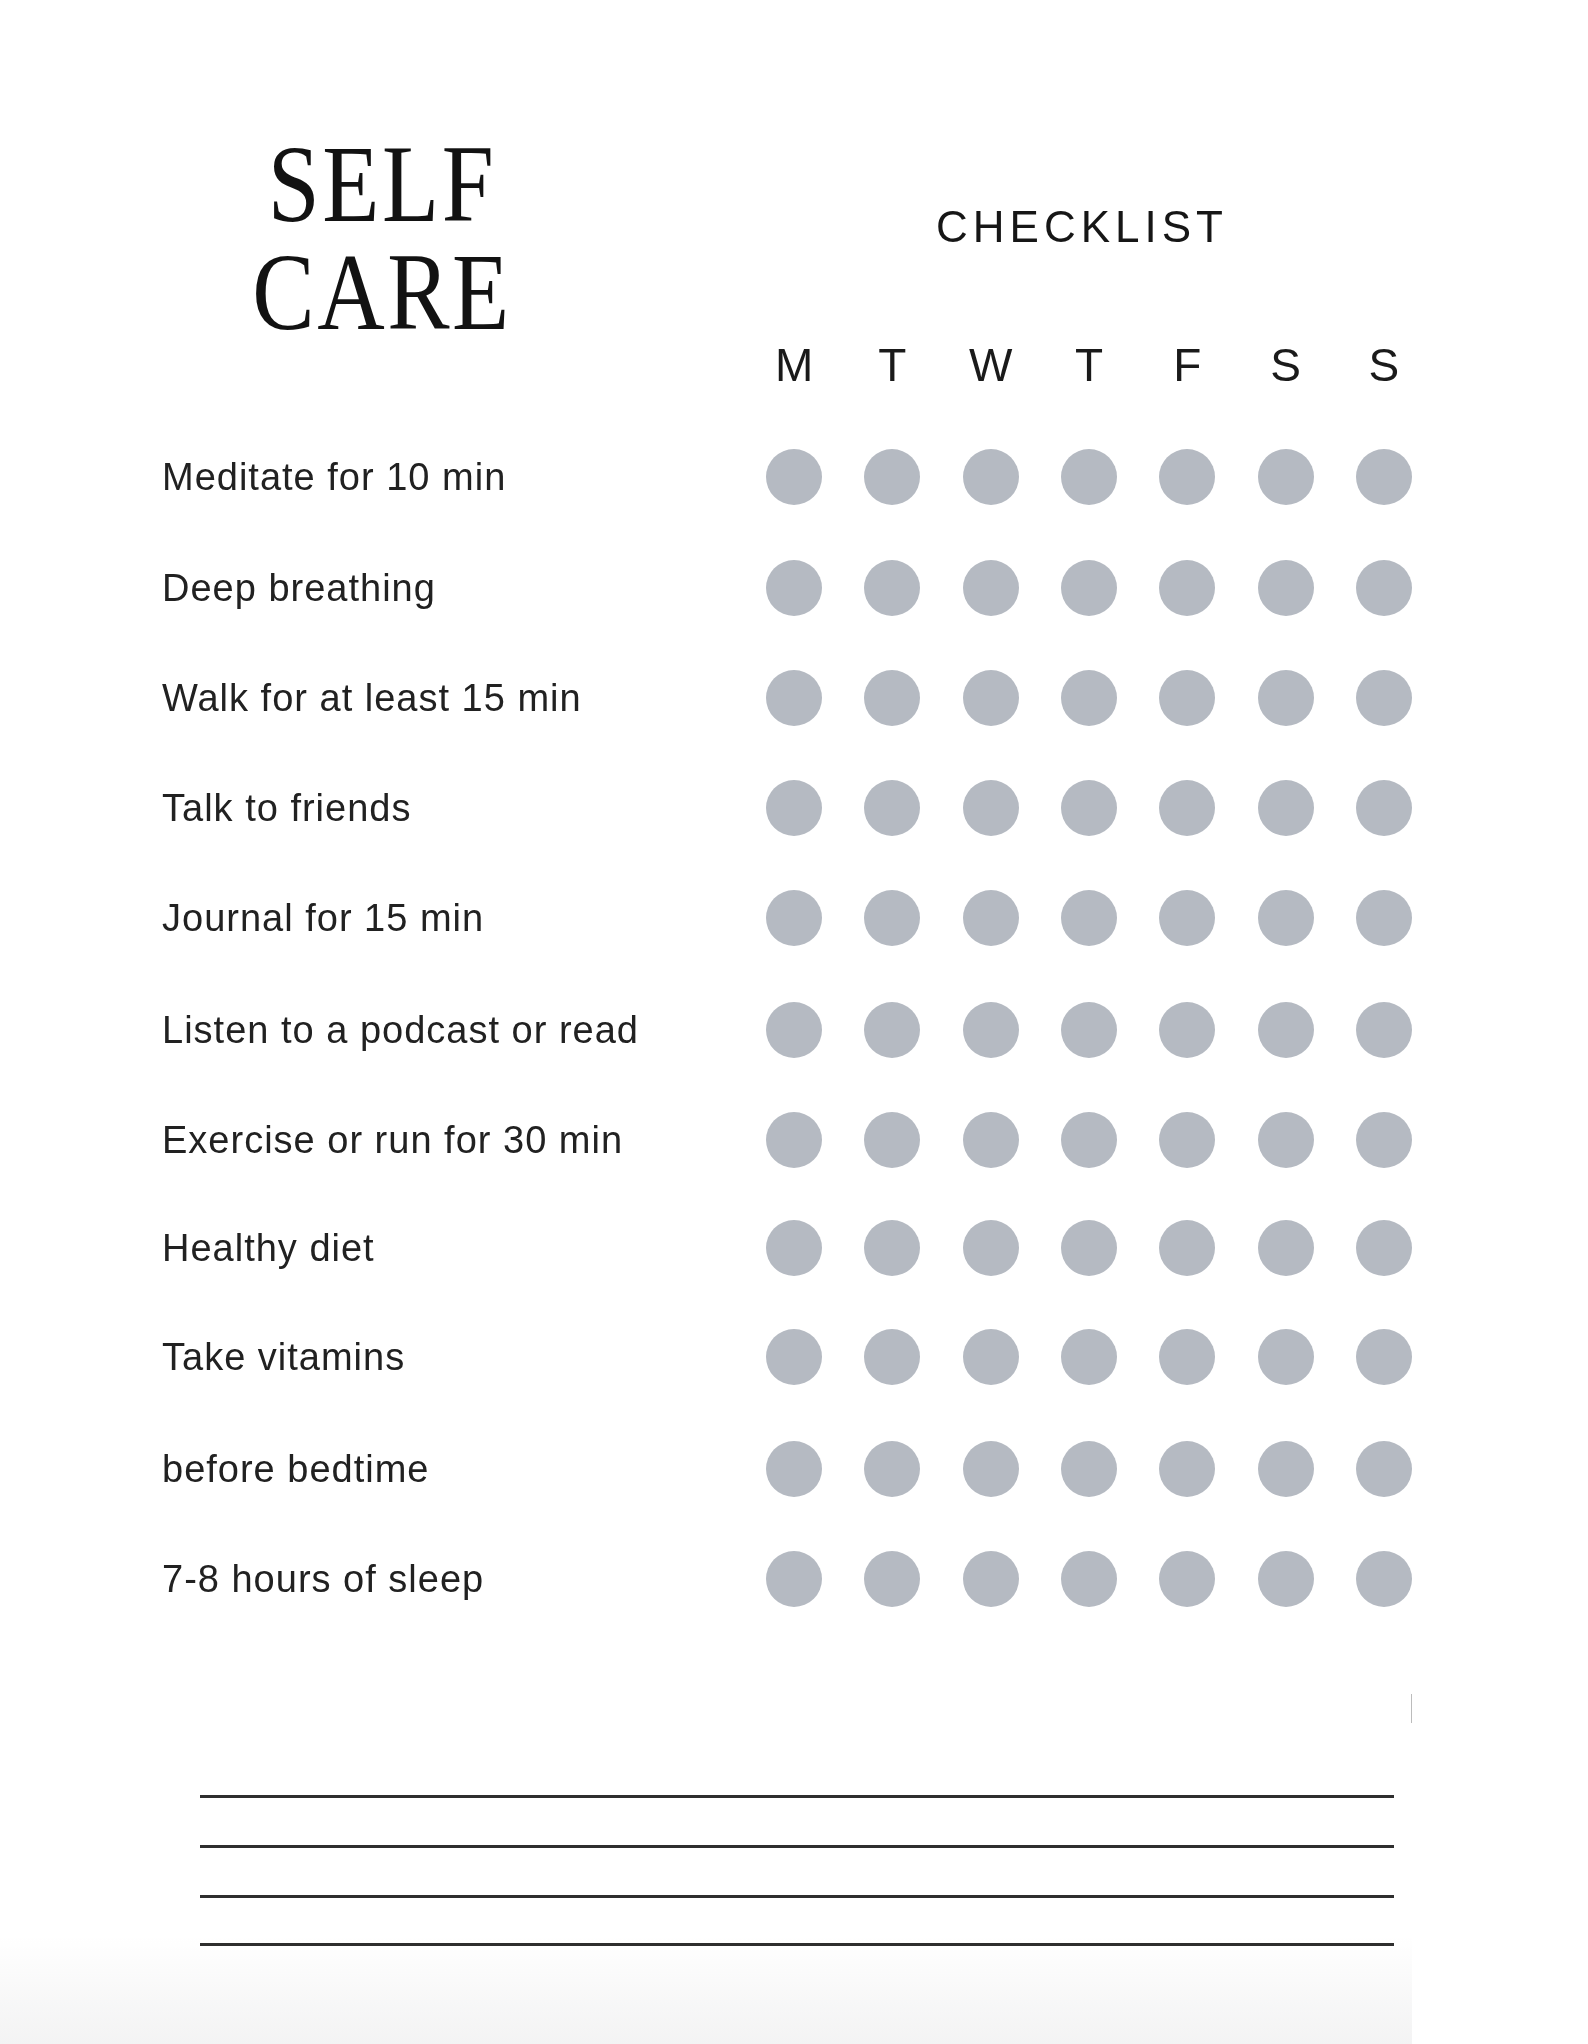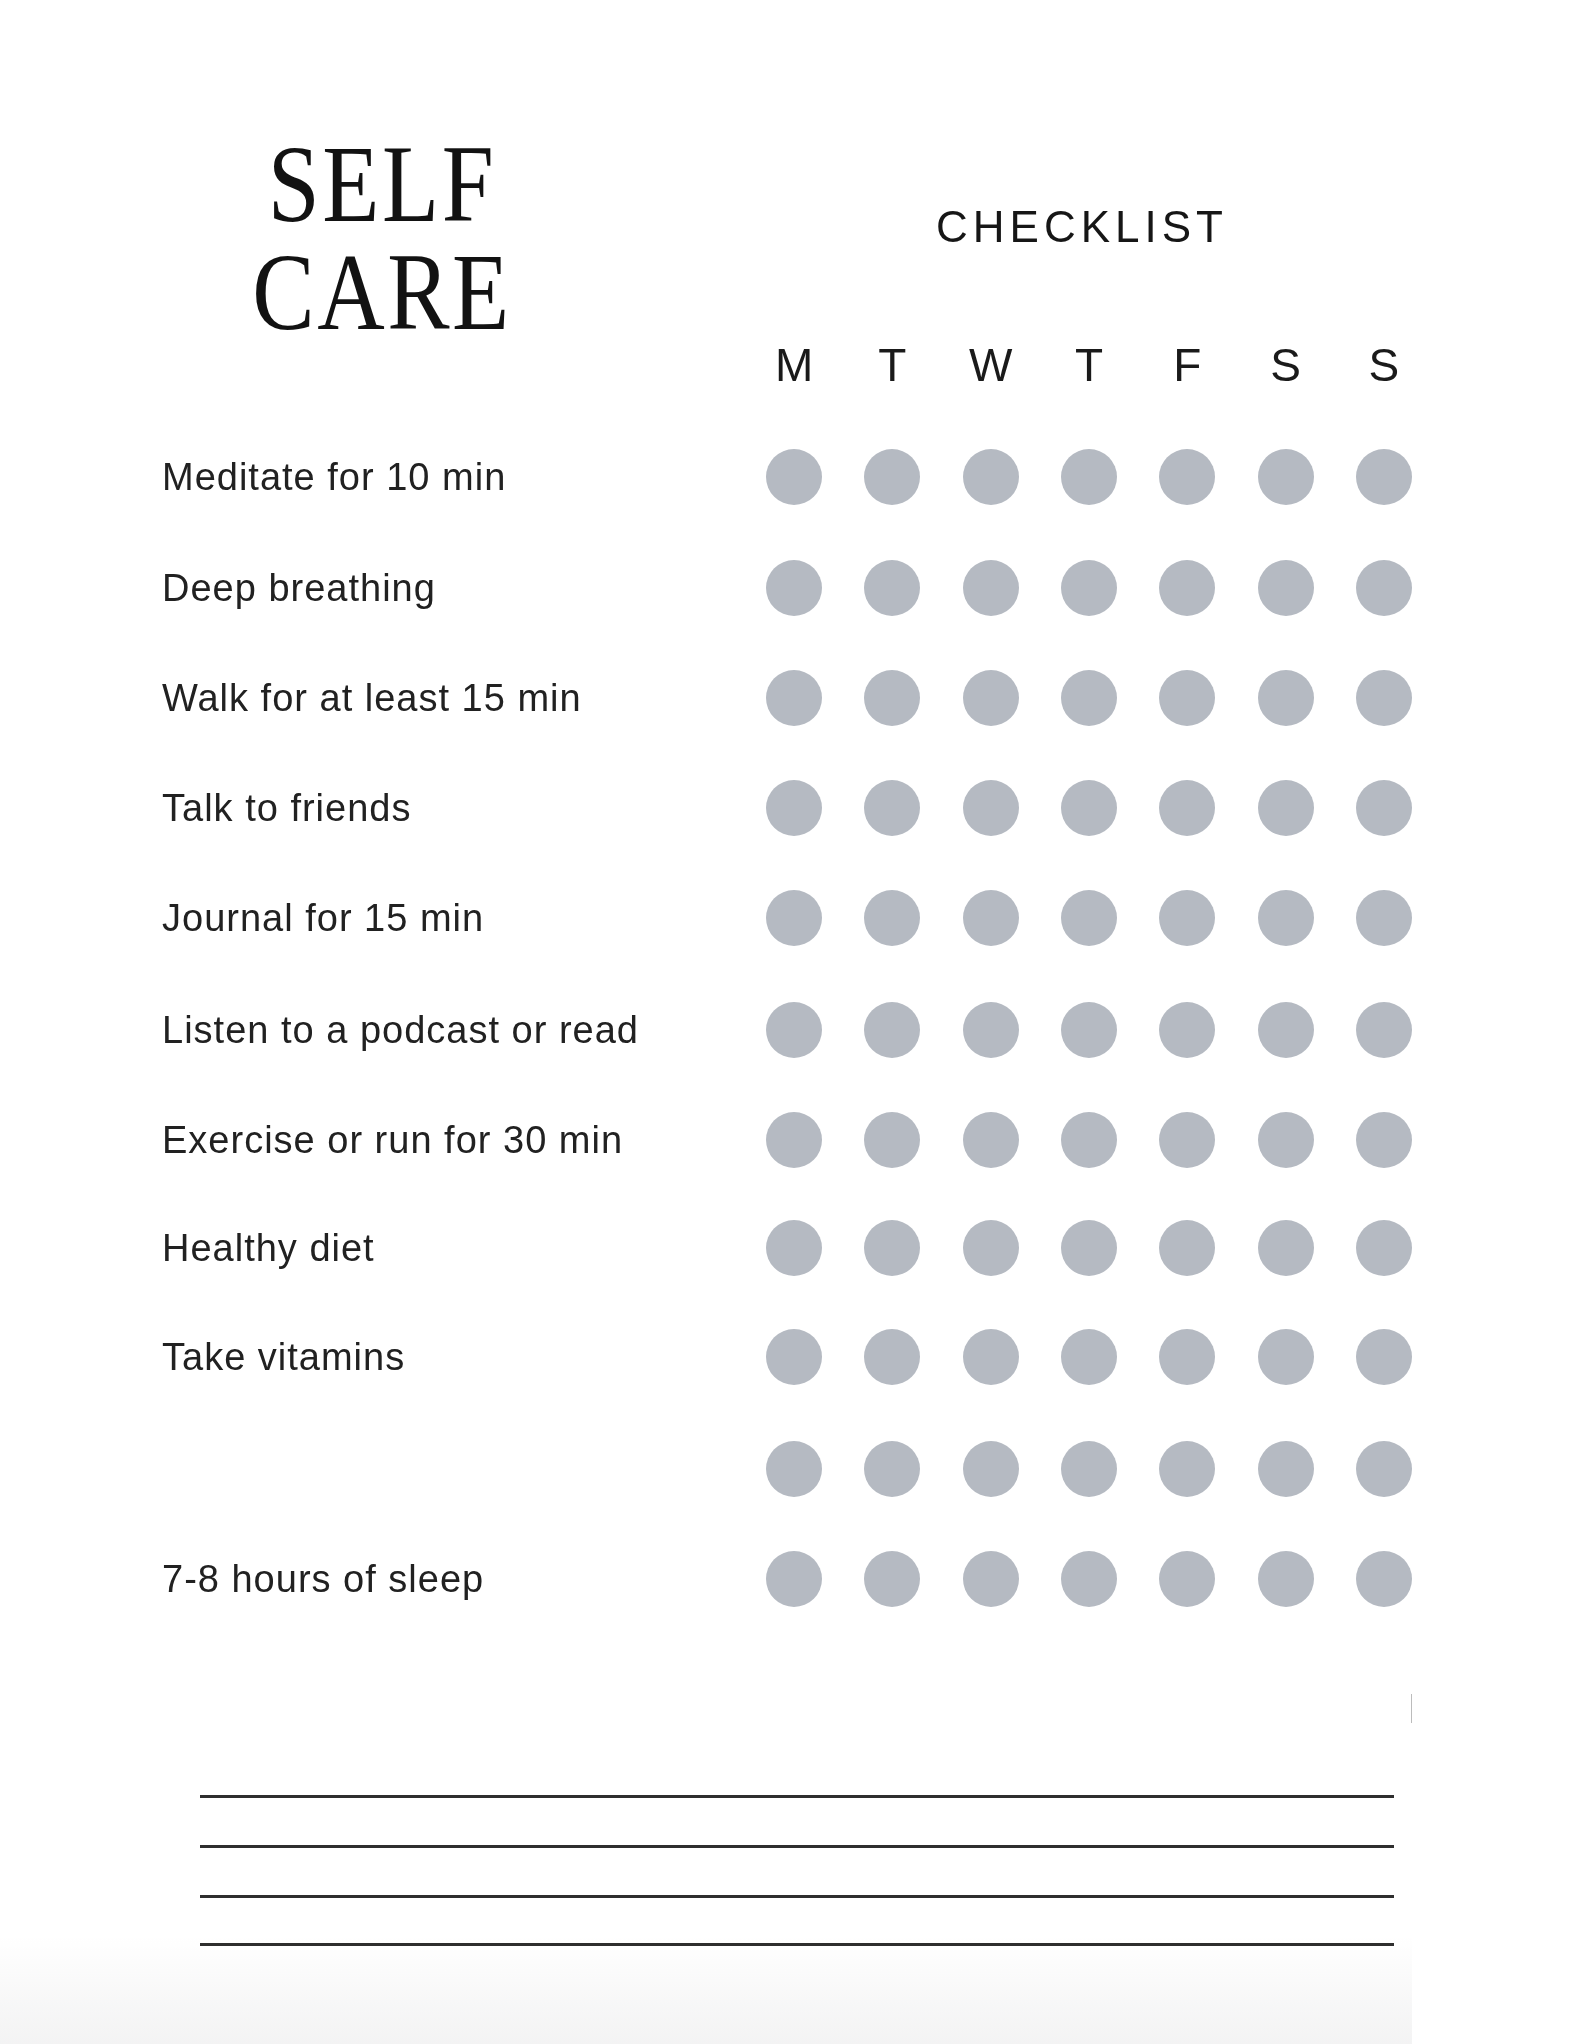--- a/index.html
+++ b/index.html
@@ -345,20 +345,21 @@
           <div class="dot-cell">
             <div class="dot"></div>
           </div>
           <div class="dot-cell">
             <div class="dot"></div>
           </div>
         </div>
   </div>
       <div class="task-row" style="top: 1469px;">
     <div class="task-label">
+          <div class="task-line">before bedtime</div>
         </div>
     <div class="dots">
           <div class="dot-cell">
             <div class="dot"></div>
           </div>
           <div class="dot-cell">
             <div class="dot"></div>
           </div>
           <div class="dot-cell">
             <div class="dot"></div>

